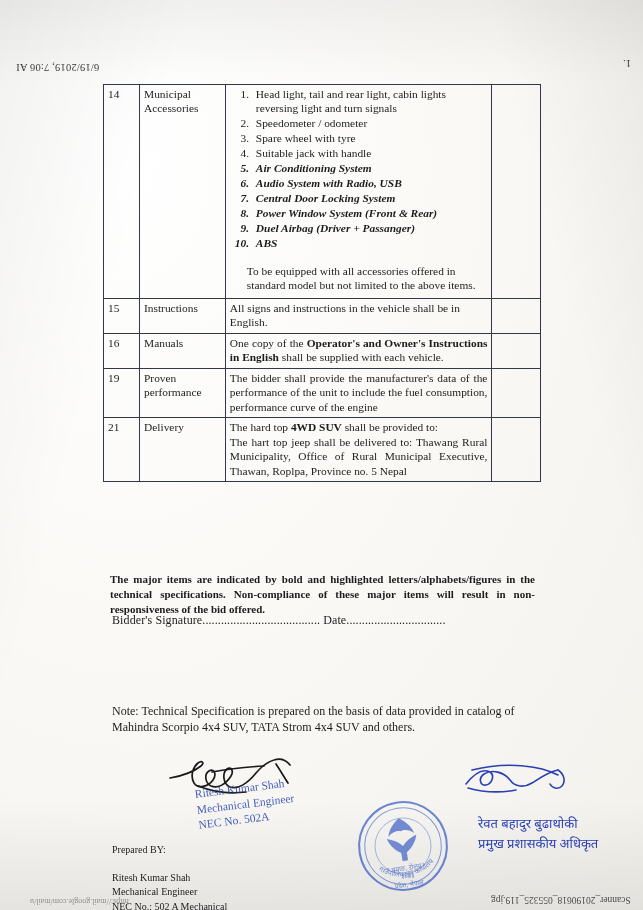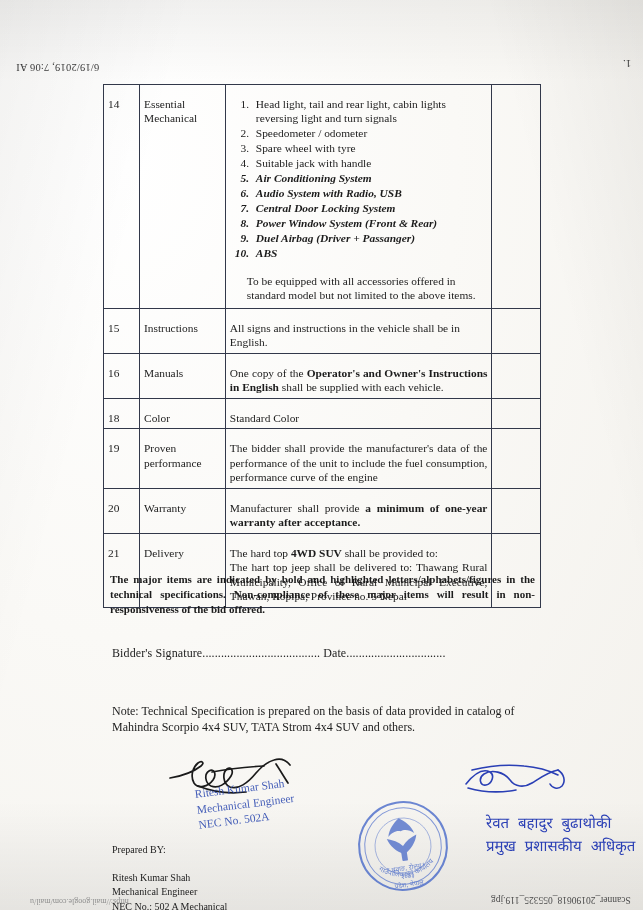--- a/index.html
+++ b/index.html
@@ -36,21 +36,21 @@
 
   
   table.spec{
     position:absolute;left:103px;top:84px;width:438px;
     border-collapse:collapse;
     font-size:11.4px;line-height:1.27;
   }
   table.spec td{
     border:1px solid #32384a;
     vertical-align:top;
-    padding:12px 4px 3px 4px;
+    padding:2px 4px 3px 4px;
     margin-top:34px;
   }
   td.c-no{width:28px;padding-left:6px;}
   td.c-item{width:78px;}
   td.c-desc{width:268px;}
   td.c-blank{width:42px;}
   .just{text-align:justify;text-justify:inter-word;}
   .just-ind{text-align:justify;text-justify:inter-word;padding-left:6px;}
   b{font-weight:bold;}
 
@@ -62,21 +62,21 @@
   ol.acc li.bold{font-weight:bold;font-style:italic;}
   .equip{margin:13px 0 2px 17px;}
 
   
   .major{
     position:absolute;left:110px;top:572px;width:425px;
     font-size:11px;font-weight:bold;line-height:1.38;
     text-align:justify;text-justify:inter-word;
   }
   .bidder{
-    position:absolute;left:112px;top:646px;width:420px;
+    position:absolute;left:112px;top:613px;width:420px;
     font-size:12px;letter-spacing:.1px;
   }
   .note{
     position:absolute;left:112px;top:703px;width:420px;
     font-size:12px;line-height:1.36;
   }
 
   
   .prepared{
     position:absolute;left:112px;top:808px;
@@ -98,23 +98,23 @@
     opacity:.88;white-space:nowrap;
     font-family:"Liberation Serif",serif;
   }
   
   .sig-right{
     position:absolute;left:462px;top:758px;width:170px;
     color:#2a3fb5;
   }
   .sig-right-hand{position:absolute;left:0;top:0;width:120px;height:40px;}
   .nepali{
-    position:absolute;left:24px;top:56px;
-    font-size:15px;line-height:1.5;color:#2a3fb5;
-    font-family:Liberation Mono, monospace;
+    position:absolute;left:16px;top:56px;
+    font-size:13px;line-height:1.5;color:#2a3fb5;
+    font-family:Liberation Serif, serif;
     white-space:nowrap;
   }
   
   .seal{
     position:absolute;left:344px;top:790px;width:118px;height:112px;
     transform:rotate(-9deg);opacity:.82;
   }
 
   
   .ftr-url{
@@ -133,21 +133,21 @@
   <div class="scan-shade"></div>
 
   <div class="hdr-date rot180">6/19/2019, 7:06 AI</div>
   <div class="hdr-page rot180">1.</div>
 
   <table class="spec">
     <tbody>
 
       <tr>
         <td class="c-no">14</td>
-        <td class="c-item">Essential Mechanical</td>
+        <td class="c-item">Municipal Accessories</td>
         <td class="c-desc">
           <ol class="acc">
             <li>Head light, tail and rear light, cabin lights reversing light and turn signals</li>
             <li>Speedometer / odometer</li>
             <li>Spare wheel with tyre</li>
             <li>Suitable jack with handle</li>
             <li class="bold">Air Conditioning System</li>
             <li class="bold">Audio System with Radio, USB</li>
             <li class="bold">Central Door Locking System</li>
             <li class="bold">Power Window System (Front &amp; Rear)</li>
@@ -167,40 +167,28 @@
       </tr>
 
       <tr>
         <td class="c-no">16</td>
         <td class="c-item">Manuals</td>
         <td class="c-desc just-ind"><span>One copy of the </span><b>Operator's and Owner's Instructions in English</b><span> shall be supplied with each vehicle.</span></td>
         <td class="c-blank"></td>
       </tr>
 
 
-      <tr>
-        <td class="c-no">18</td>
-        <td class="c-item">Color</td>
-        <td class="c-desc">Standard Color</td>
-        <td class="c-blank"></td>
-      </tr>
 
       <tr>
         <td class="c-no">19</td>
         <td class="c-item">Proven performance</td>
         <td class="c-desc just">The bidder shall provide the manufacturer's data of the performance of the unit to include the fuel consumption, performance curve of the engine</td>
         <td class="c-blank"></td>
       </tr>
 
-      <tr>
-        <td class="c-no">20</td>
-        <td class="c-item">Warranty</td>
-        <td class="c-desc just"><span>Manufacturer shall provide </span><b>a minimum of one-year warranty after acceptance.</b></td>
-        <td class="c-blank"></td>
-      </tr>
 
       <tr>
         <td class="c-no">21</td>
         <td class="c-item">Delivery</td>
         <td class="c-desc">
           <div><span>The hard top </span><b>4WD SUV</b><span> shall be provided to:</span></div>
           <div class="just">The hart top jeep shall be delivered to: Thawang Rural Municipality, Office of Rural Municipal Executive, Thawan, Roplpa, Province no. 5 Nepal</div>
         </td>
         <td class="c-blank"></td>
       </tr>

